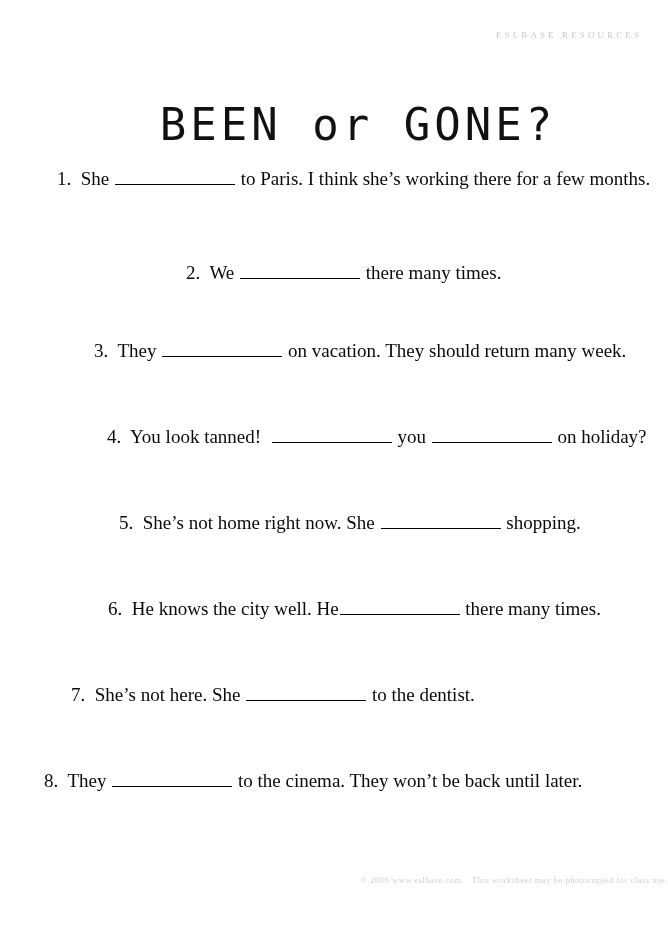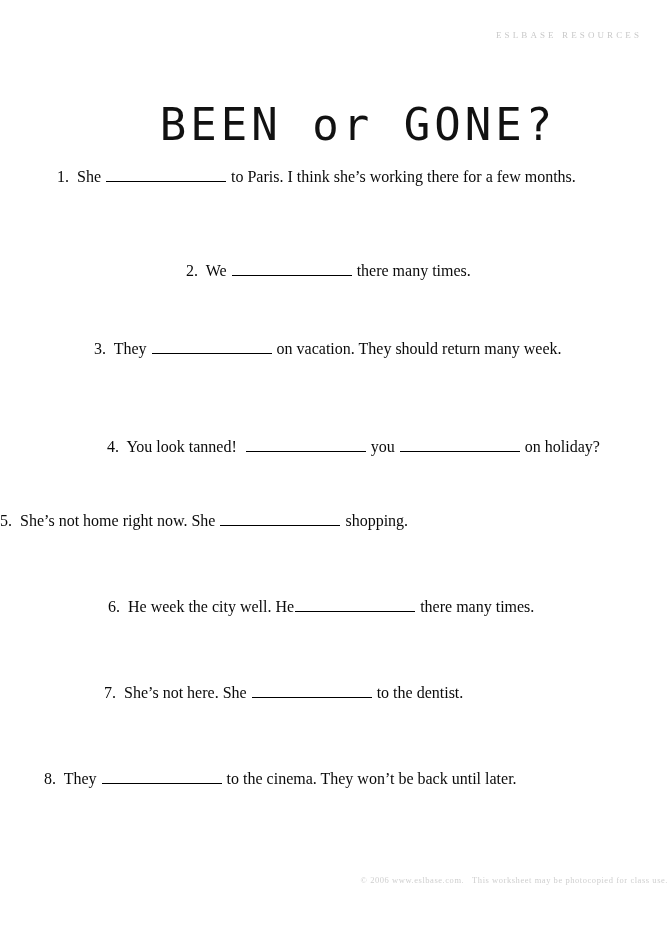--- a/index.html
+++ b/index.html
@@ -65,21 +65,21 @@
 
   .q-row {
     width: 668px;
     height: 86px;
     display: flex;
     align-items: flex-start;
     box-sizing: border-box;
   }
 
   .q-line {
-    font-size: 16px;
+    font-size: 19px;
     line-height: 1.15;
     white-space: nowrap;
     color: #0a0a0a;
   }
 
   .q-num {
     white-space: pre;
   }
 
   .blank {
@@ -87,24 +87,24 @@
     border-bottom: 1.4px solid #000000;
     height: 0.82em;
     vertical-align: baseline;
     margin: 0 1px;
   }
 
   
   .q1 { padding-left: 57px; }
   .q2 { padding-left: 186px; margin-top: 8px; }
   .q3 { padding-left: 94px; }
-  .q4 { padding-left: 107px; margin-top: 12px; }
-  .q5 { }
+  .q4 { padding-left: 107px; }
+  .q5 { padding-left: 119px; }
   .q6 { padding-left: 108px; }
-  .q7 { padding-left: 104px; }
+  .q7 { padding-left: 71px; }
   .q8 { padding-left: 44px; }
 
   
   .footer {
     position: absolute;
     bottom: 60px;
     left: 0;
     width: 668px;
     text-align: right;
     font-family: "Liberation Serif", "DejaVu Serif", serif;
@@ -150,21 +150,21 @@
     </div>
 
     <div class="q-row">
       <div class="q-line q5">
         <span class="q-num">5.</span><span>&nbsp; </span><span>She’s not home right now.  She</span><span>&nbsp;</span><span class="blank" style="width:120px"></span><span>&nbsp;</span><span>shopping.</span>
       </div>
     </div>
 
     <div class="q-row">
       <div class="q-line q6">
-        <span class="q-num">6.</span><span>&nbsp; </span><span>He week the city well.  He</span><span class="blank" style="width:120px"></span><span>&nbsp;</span><span>there many times.</span>
+        <span class="q-num">6.</span><span>&nbsp; </span><span>He knows the city well.  He</span><span class="blank" style="width:120px"></span><span>&nbsp;</span><span>there many times.</span>
       </div>
     </div>
 
     <div class="q-row">
       <div class="q-line q7">
         <span class="q-num">7.</span><span>&nbsp; </span><span>She’s not here.  She</span><span>&nbsp;</span><span class="blank" style="width:120px"></span><span>&nbsp;</span><span>to the dentist.</span>
       </div>
     </div>
 
     <div class="q-row">

